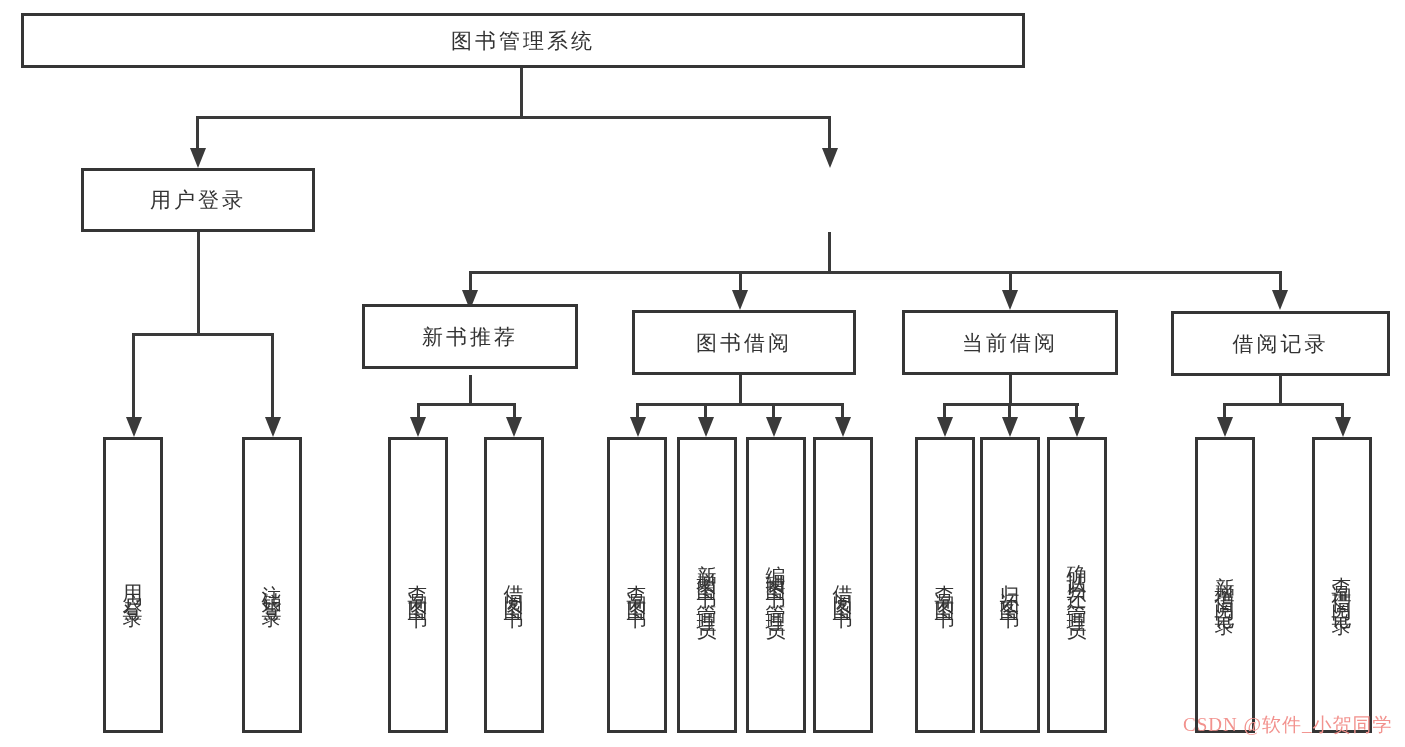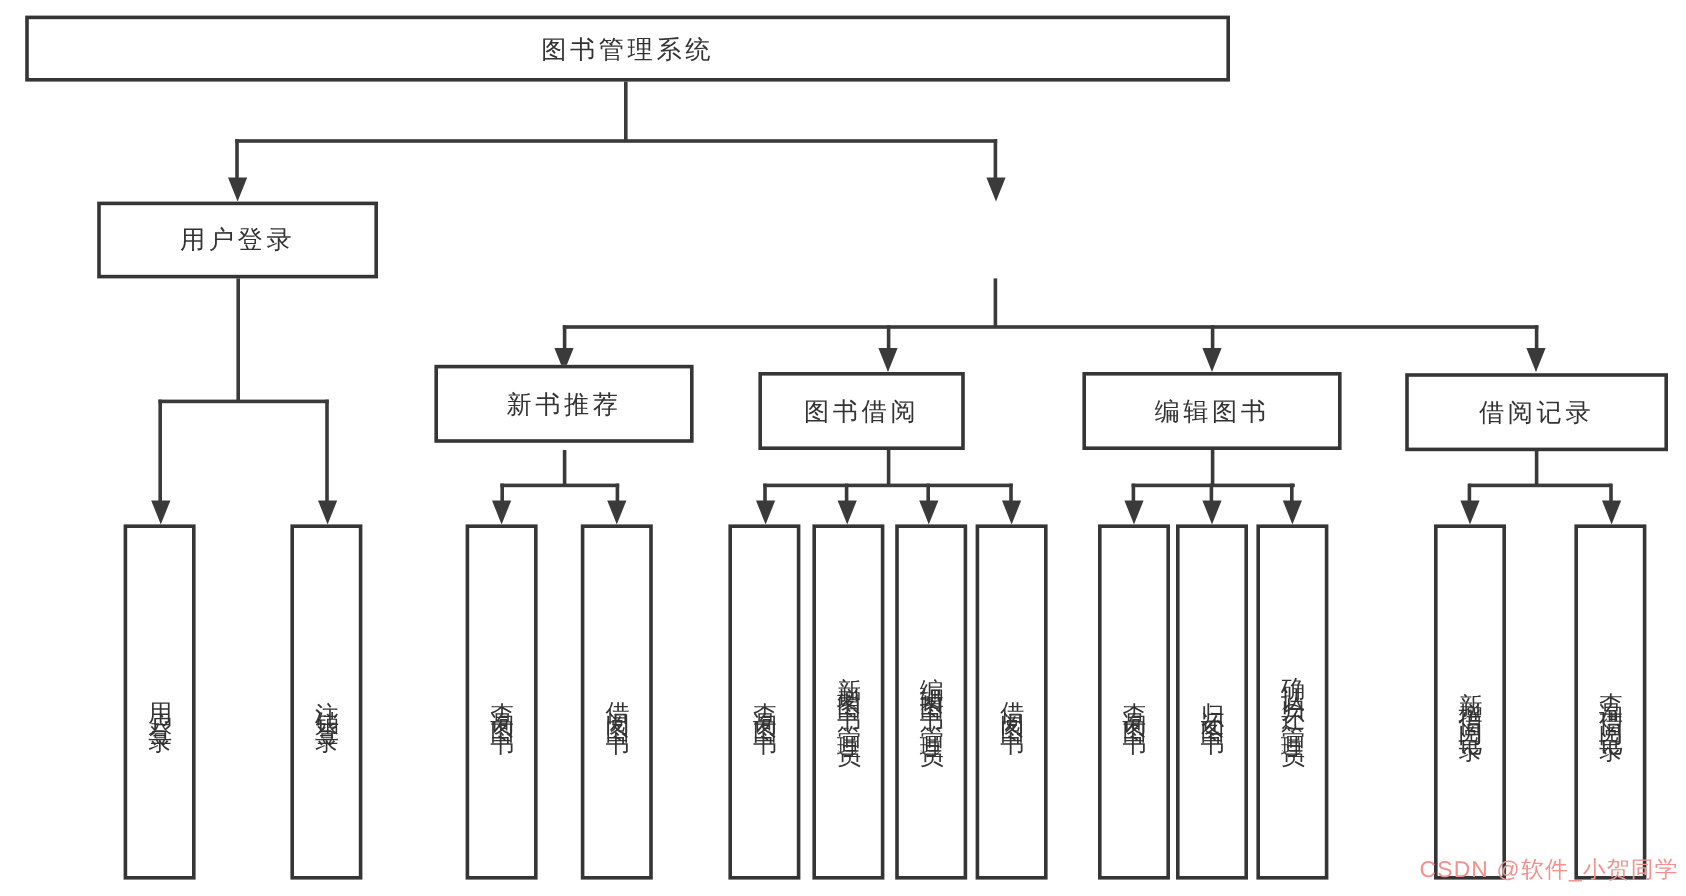--- a/index.html
+++ b/index.html
@@ -7,21 +7,21 @@
     --border:#353535;
     --text:#333333;
     --bg:#ffffff;
     --wm:#f2928e;
   }
   html,body{margin:0;padding:0;background:#fff;}
   .stage{
     position:relative;
     width:1405px;height:747px;
     background:var(--bg);
-    font-family:Liberation Sans, sans-serif;
+    font-family:Liberation Serif, serif;
     color:var(--text);
     overflow:hidden;
   }
   .hbox{
     position:absolute;
     box-sizing:border-box;
     border:3px solid var(--border);
     background:#fff;
     display:flex;align-items:center;justify-content:center;
     font-size:21px;letter-spacing:3px;
@@ -86,22 +86,22 @@
   <div class="stem" style="left:469px;top:271px;height:21px"></div>
   <div class="tri" style="left:462px;top:290px"></div>
   <div class="stem" style="left:739px;top:271px;height:21px"></div>
   <div class="tri" style="left:732px;top:290px"></div>
   <div class="stem" style="left:1009px;top:271px;height:21px"></div>
   <div class="tri" style="left:1002px;top:290px"></div>
   <div class="stem" style="left:1279px;top:271px;height:21px"></div>
   <div class="tri" style="left:1272px;top:290px"></div>
 
   <div class="hbox" style="left:362px;top:304px;width:216px;height:65px">新书推荐</div>
-  <div class="hbox" style="left:632px;top:310px;width:172px;height:65px">图书借阅</div>
-  <div class="hbox" style="left:902px;top:310px;width:216px;height:65px">编辑图书</div>
+  <div class="hbox" style="left:632px;top:310px;width:224px;height:65px">图书借阅</div>
+  <div class="hbox" style="left:902px;top:310px;width:216px;height:65px">当前借阅</div>
   <div class="hbox" style="left:1171px;top:311px;width:219px;height:65px">借阅记录</div>
 
   <div class="stem" style="left:469px;top:375px;height:30px"></div>
   <div class="rail" style="left:417px;top:403px;width:99px"></div>
   <div class="stem" style="left:417px;top:403px;height:16px"></div>
   <div class="tri" style="left:410px;top:417px"></div>
   <div class="stem" style="left:513px;top:403px;height:16px"></div>
   <div class="tri" style="left:506px;top:417px"></div>
 
   <div class="stem" style="left:739px;top:375px;height:30px"></div>

